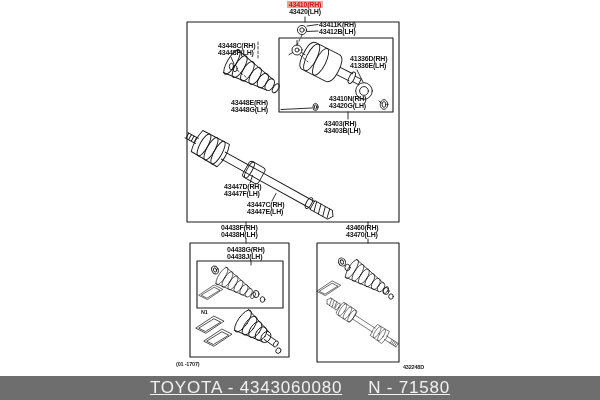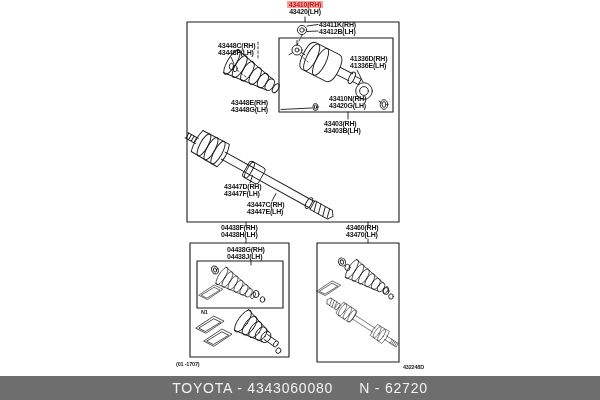--- a/index.html
+++ b/index.html
@@ -17,21 +17,21 @@
   .co{position:absolute;font-weight:700;font-size:7px;line-height:7.2px;
       white-space:nowrap;color:#141414;letter-spacing:-.2px;}
   .co .ln{display:block;}
   .co.center{text-align:center;width:70px;}
   .hl{background:var(--highlight-bg);color:var(--highlight-text);padding:0 2px;}
   .note{position:absolute;font-size:5.5px;line-height:6px;color:#222;white-space:nowrap;
         font-weight:700;letter-spacing:-.2px;}
   .footer{position:absolute;left:0;top:376px;width:600px;height:24px;
           background:var(--footer-bg);color:var(--footer-text);
           display:flex;align-items:center;justify-content:center;gap:26px;
-          font-size:14px;letter-spacing:.8px;}
+          font-size:17px;letter-spacing:.8px;text-decoration:underline;}
 </style>
 </head>
 <body>
 
 <div class="screen">
 
   <svg width="600" height="400" viewBox="0 0 600 400">
     <defs>
       <g id="bellows">
         <ellipse cx="0" cy="0" rx="4.5" ry="14"></ellipse>
@@ -237,16 +237,16 @@
     <span class="ln">43460(RH)</span>
     <span class="ln">43470(LH)</span>
   </div>
 
   <div class="note" style="left:201px;top:309px">N1</div>
   <div class="note" style="left:176px;top:361px">(01 -1707)</div>
   <div class="note" style="left:403px;top:364px">432248D</div>
 
   <div class="footer">
     <span>TOYOTA - 4343060080</span>
-    <span>N - 62720</span>
+    <span>N - 71580</span>
   </div>
 
 </div>
 
 </body></html>

